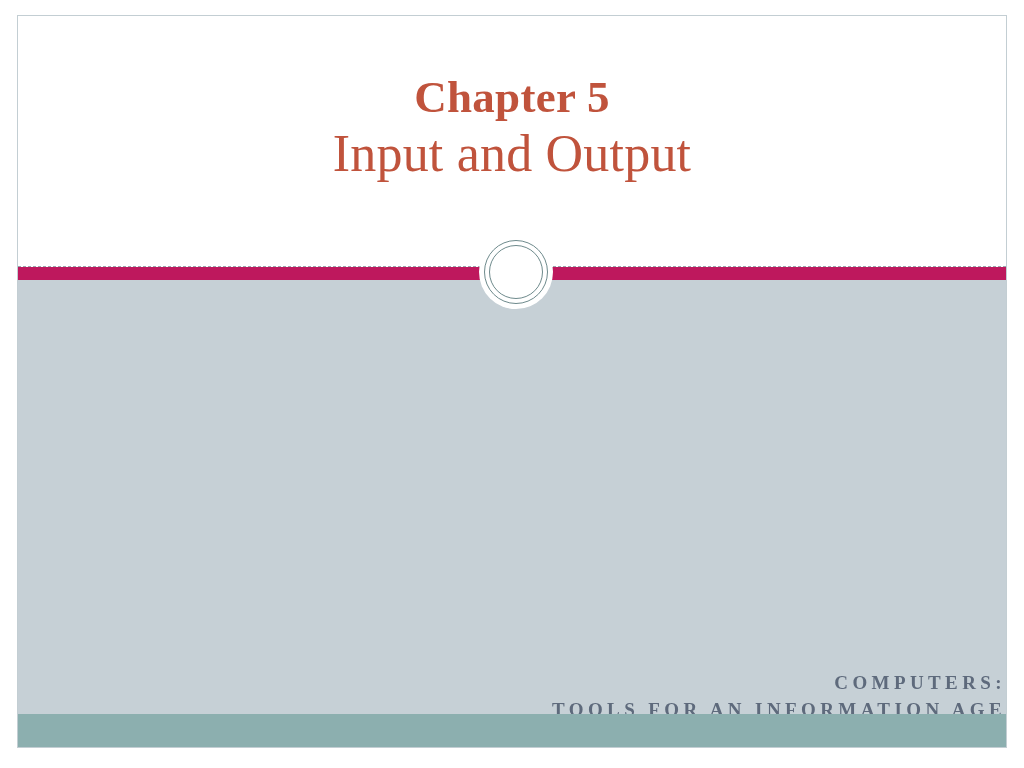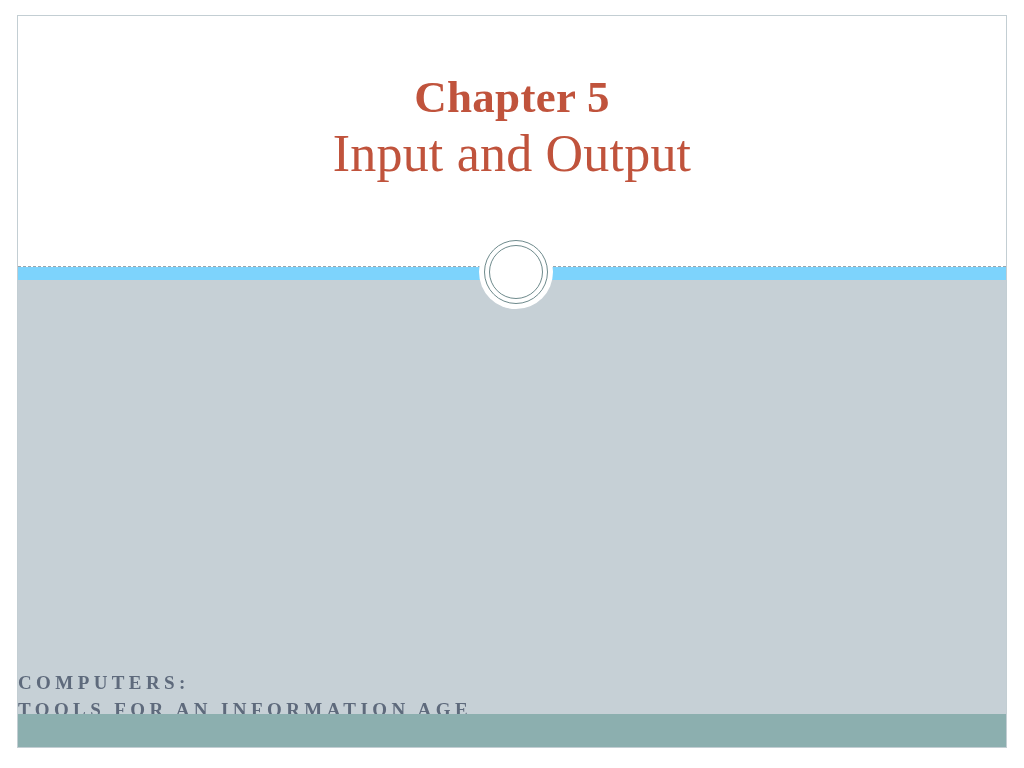--- a/index.html
+++ b/index.html
@@ -24,21 +24,21 @@
     height: 768px;
     background: #ffffff;
   }
 
   #slide-frame {
     position: absolute;
     left: 17px;
     top: 15px;
     width: 990px;
     height: 733px;
-    background: #7dd3fc;
+    background: #be185d;
     border: 1px solid #c3ced3;
     box-sizing: border-box;
     overflow: hidden;
   }
 
   
   #title-region {
     position: absolute;
     left: 0;
     top: 0;
@@ -127,21 +127,21 @@
     box-sizing: border-box;
     background: #ffffff;
   }
 
   
   #subtitle-block {
     position: absolute;
     left: 0;
     top: 390px;
     width: 988px;
-    text-align: left;
+    text-align: right;
     color: #5e6a7c;
     line-height: 1.42;
   }
 
   .subtitle-line {
     display: block;
     font-size: 19px;
     font-weight: bold;
     letter-spacing: 4.4px;
     color: #5e6a7c;

